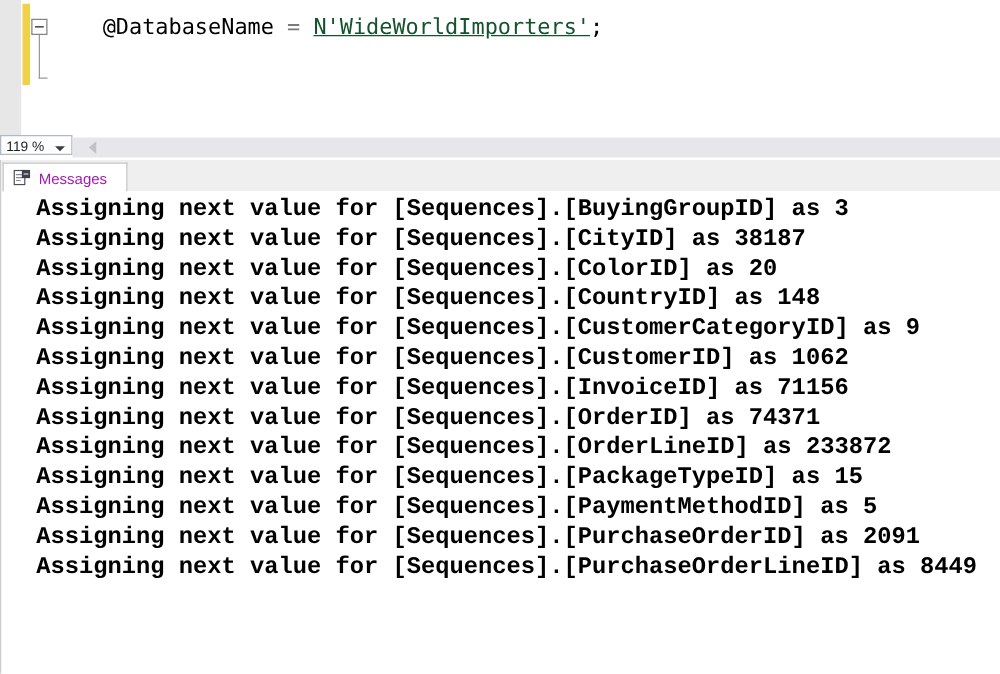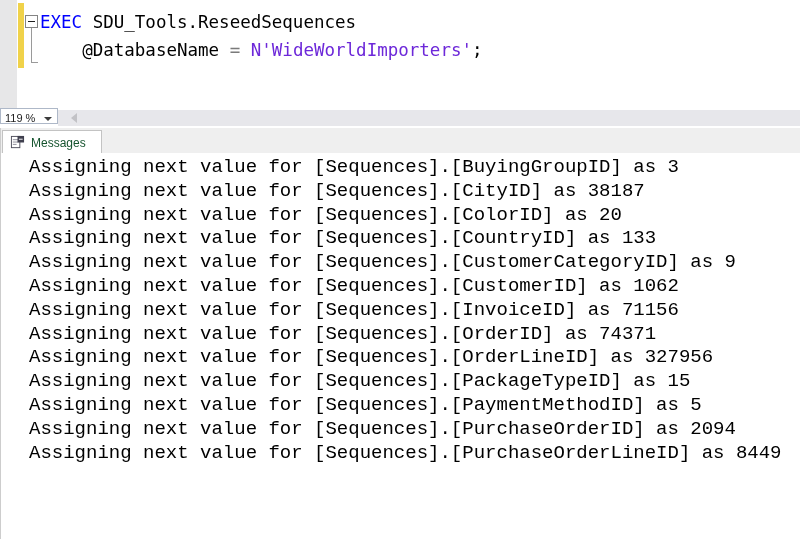--- a/index.html
+++ b/index.html
@@ -12,58 +12,57 @@
   .change-bar { position: absolute; left: 18px; top: 3px; width: 6px; height: 65px; background: #f0d24a; }
   .fold-box { position: absolute; left: 25px; top: 15px; width: 13px; height: 13px; background: #ffffff; border: 1px solid #848484; }
   .fold-box .fold-minus { position: absolute; left: 2px; top: 5px; width: 7px; height: 1px; background: #1e1e1e; }
   .fold-line { position: absolute; left: 31px; top: 28px; width: 1px; height: 35px; background: #9a9a9a; }
   .fold-tick { position: absolute; left: 31px; top: 62px; width: 7px; height: 1px; background: #9a9a9a; }
   .code { position: absolute; left: 40px; top: 8px; font-family: "DejaVu Sans Mono", monospace; font-size: 17.5px; line-height: 28px; color: #000000; }
   .code-line { white-space: pre; }
   .tok-keyword { color: #0000ff; }
   .tok-plain { color: #000000; }
   .tok-operator { color: #7a7a7a; }
-  .tok-string { color: #6d28d9; }
+  .tok-string { color: #14532d; text-decoration: underline; }
 
   
   .editor-statusrow { position: absolute; left: 0; top: 108px; width: 800px; height: 20px; background: #ffffff; }
   .zoom-combo { position: absolute; left: 0; top: 0; width: 58px; height: 16px; background: #ffffff; border: 1px solid #aeb8c8; padding-left: 37px; }
   .zoom-combo .zoom-value { position: absolute; left: 4px; top: 3px; font-size: 11px; color: #1e1e1e; }
   .zoom-combo .combo-arrow { position: absolute; right: 5px; top: 8px; width: 0; height: 0;
       border-left: 4px solid transparent; border-right: 4px solid transparent; border-top: 4px solid #3c3c3c; }
   .hscrollbar { position: absolute; left: 58px; top: 2px; width: 742px; height: 16px; background: #e7e7eb; }
   .hscroll-left-arrow { position: absolute; left: 13px; top: 3px; width: 0; height: 0;
       border-top: 5px solid transparent; border-bottom: 5px solid transparent; border-right: 6px solid #c2c2c6; }
 
   
   .results-pane { position: absolute; left: 0; top: 128px; width: 800px; height: 411px; border-left: 1px solid #cdcdcd; }
   .tab-strip { position: absolute; left: 0; top: 0; width: 799px; height: 25px; background: #efefef; }
   .tab-messages { position: absolute; left: 1px; top: 2px; width: 100px; height: 24px; background: #ffffff;
       border-top: 1px solid #c3c3c3; border-left: 1px solid #c3c3c3; border-right: 1px solid #c3c3c3;
       display: flex; align-items: center; gap: 6px; padding-left: 7px; }
-  .tab-messages .tab-label { font-size: 12px; color: #14532d; }
+  .tab-messages .tab-label { font-size: 12px; color: #a21caf; }
   .messages-content { position: absolute; left: 1px; top: 25px; width: 798px; height: 386px; background: #ffffff;
       padding: 3px 0 0 27px; overflow: hidden; }
-  .msg-line { font-family: "Liberation Mono", monospace; font-size: 19px; line-height: 23.8px; color: #000000; white-space: pre; }
+  .msg-line { font-family: "Liberation Mono", monospace; font-size: 19px; line-height: 23.8px; color: #000000; white-space: pre; font-weight: bold; }
 </style>
 </head>
 <body>
 
 <div class="editor-pane">
   <div class="editor-gutter"></div>
   <div class="change-bar"></div>
 
   <div class="fold-box">
     <span class="fold-minus"></span>
   </div>
   <div class="fold-line"></div>
   <div class="fold-tick"></div>
 
   <div class="code">
-    <div class="code-line"><span class="tok-keyword">EXEC</span><span class="tok-plain"> SDU_Tools.ReseedSequences</span></div>
     <div class="code-line"><span class="tok-plain">    @DatabaseName </span><span class="tok-operator">= </span><span class="tok-string">N'WideWorldImporters'</span><span class="tok-plain">;</span></div>
   </div>
 </div>
 
 <div class="editor-statusrow">
   <div class="zoom-combo">
     <span class="zoom-value">119 %</span>
     <span class="combo-arrow"></span>
   </div>
   <div class="hscrollbar">
@@ -85,24 +84,24 @@
         </svg>
       </span>
       <span class="tab-label">Messages</span>
     </div>
   </div>
 
   <div class="messages-content">
     <div class="msg-line">Assigning next value for [Sequences].[BuyingGroupID] as 3</div>
     <div class="msg-line">Assigning next value for [Sequences].[CityID] as 38187</div>
     <div class="msg-line">Assigning next value for [Sequences].[ColorID] as 20</div>
-    <div class="msg-line">Assigning next value for [Sequences].[CountryID] as 133</div>
+    <div class="msg-line">Assigning next value for [Sequences].[CountryID] as 148</div>
     <div class="msg-line">Assigning next value for [Sequences].[CustomerCategoryID] as 9</div>
     <div class="msg-line">Assigning next value for [Sequences].[CustomerID] as 1062</div>
     <div class="msg-line">Assigning next value for [Sequences].[InvoiceID] as 71156</div>
     <div class="msg-line">Assigning next value for [Sequences].[OrderID] as 74371</div>
-    <div class="msg-line">Assigning next value for [Sequences].[OrderLineID] as 327956</div>
+    <div class="msg-line">Assigning next value for [Sequences].[OrderLineID] as 233872</div>
     <div class="msg-line">Assigning next value for [Sequences].[PackageTypeID] as 15</div>
     <div class="msg-line">Assigning next value for [Sequences].[PaymentMethodID] as 5</div>
-    <div class="msg-line">Assigning next value for [Sequences].[PurchaseOrderID] as 2094</div>
+    <div class="msg-line">Assigning next value for [Sequences].[PurchaseOrderID] as 2091</div>
     <div class="msg-line">Assigning next value for [Sequences].[PurchaseOrderLineID] as 8449</div>
   </div>
 </div>
 
 </body></html>

